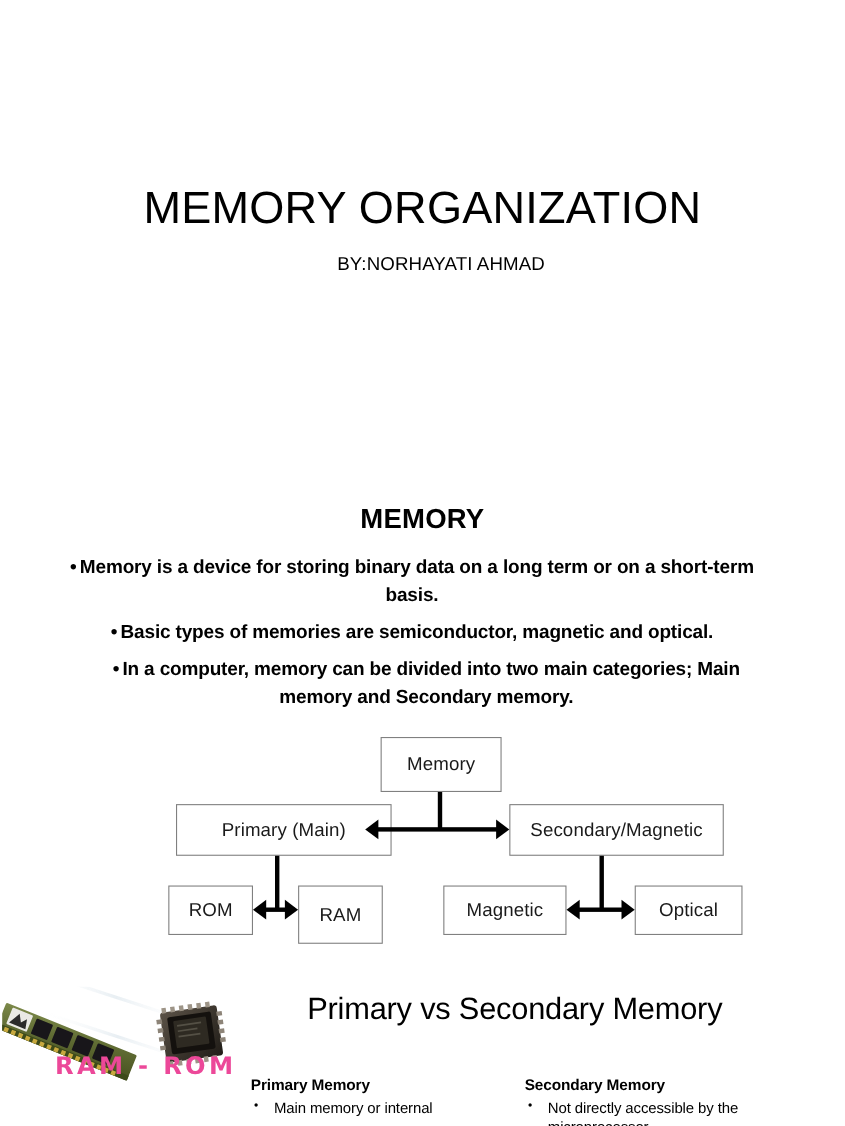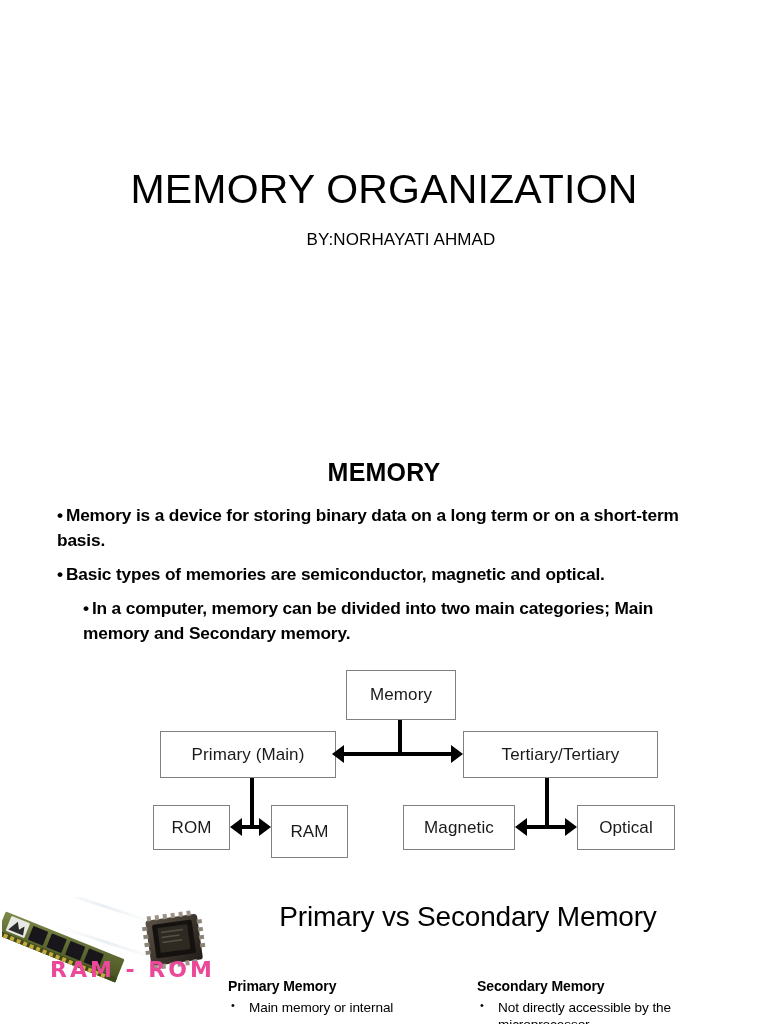--- a/index.html
+++ b/index.html
@@ -53,20 +53,21 @@
     position: absolute;
     left: 57px; top: 503px;
     width: 635px;
     font-size: 17.3px;
     font-weight: 600;
     line-height: 1.44;
     letter-spacing: -0.15px;
   }
   #memory-bullets .bullet-para {
     margin: 0 0 9px 0;
+    text-align: center;
   }
   #memory-bullets .bullet-para:last-child { margin-bottom: 0; margin-left: 26px; }
   .bullet-dot { margin-right: 3px; }
 
   
   #hierarchy-diagram {
     position: absolute;
     left: 0; top: 0;
     width: 768px;
     height: 1024px;
@@ -156,23 +157,23 @@
 <div id="memory-bullets">
   <p class="bullet-para"><span class="bullet-dot">•</span><span>Memory is a device for storing binary data on a long term or on a short-term basis.</span></p>
   <p class="bullet-para"><span class="bullet-dot">•</span><span>Basic types of memories are semiconductor, magnetic and optical.</span></p>
   <p class="bullet-para"><span class="bullet-dot">•</span><span>In a computer, memory can be divided into two main categories; Main memory and Secondary memory.</span></p>
 </div>
 
 <div id="hierarchy-diagram">
 
   <div class="dg-box" style="left:346px; top:670px; width:110px; height:50px;">Memory</div>
 
-  <div class="dg-box" style="left:160px; top:731px; width:176px; height:47px;">Primary (Main)</div>
-
-  <div class="dg-box" style="left:463px; top:731px; width:195px; height:47px;">Tertiary/Tertiary</div>
+  <div class="dg-box" style="left:160px; top:731px; width:196px; height:47px;">Primary (Main)</div>
+
+  <div class="dg-box" style="left:463px; top:731px; width:195px; height:47px;">Secondary/Magnetic</div>
 
   <div class="dg-box" style="left:153px; top:805px; width:77px; height:45px;">ROM</div>
 
   <div class="dg-box" style="left:271px; top:805px; width:77px; height:53px;">RAM</div>
 
   <div class="dg-box" style="left:403px; top:805px; width:112px; height:45px;">Magnetic</div>
 
   <div class="dg-box" style="left:577px; top:805px; width:98px; height:45px;">Optical</div>
 
   <div class="dg-line" style="left:398px; top:720px; width:4px; height:34px;"></div>

